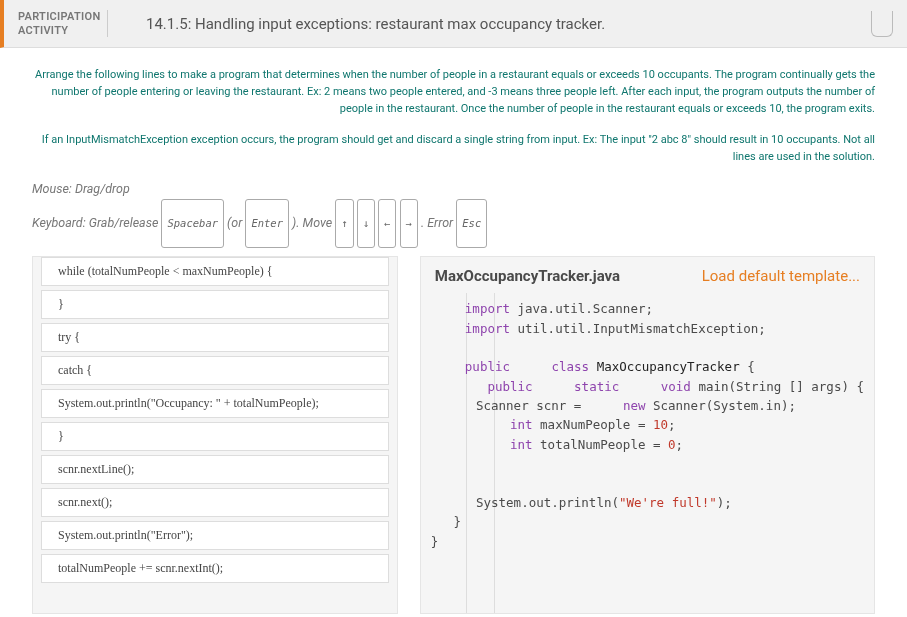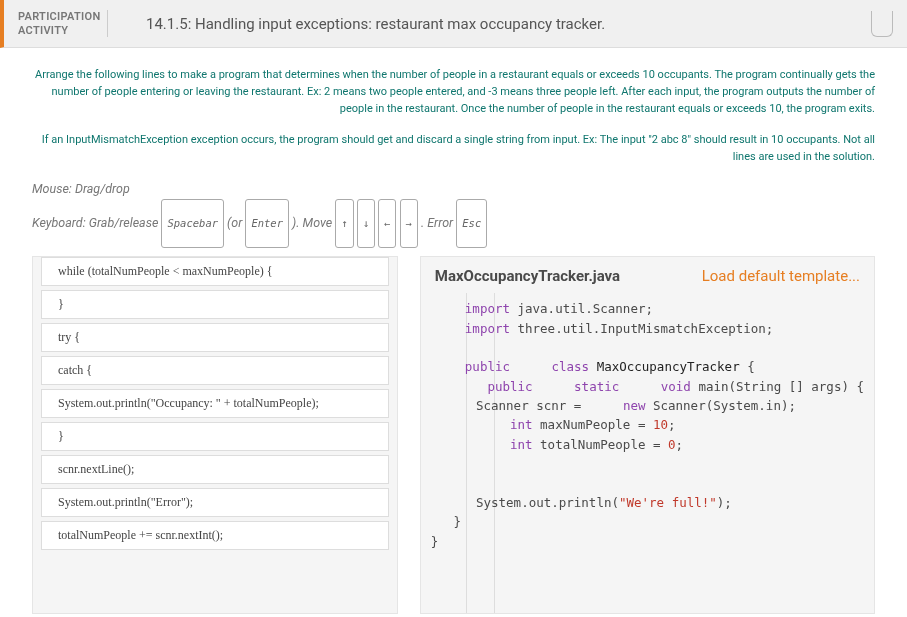--- a/index.html
+++ b/index.html
@@ -179,33 +179,34 @@
 
     <div class="panel">
       <div class="tiles">
         <div class="tile">while (totalNumPeople &lt; maxNumPeople) {</div>
         <div class="tile">}</div>
         <div class="tile">try {</div>
         <div class="tile">catch {</div>
         <div class="tile">System.out.println("Occupancy: " + totalNumPeople);</div>
         <div class="tile">}</div>
         <div class="tile">scnr.nextLine();</div>
+        <div class="tile">scnr.next();</div>
         <div class="tile">System.out.println("Error");</div>
         <div class="tile">totalNumPeople += scnr.nextInt();</div>
 
       </div>
     </div>
 
     <div class="panel">
       <div class="panel-header">
         <div class="panel-title">MaxOccupancyTracker.java</div>
         <div class="load-link">Load default template...</div>
       </div>
       <div class="code-area"><span class="kw">import</span><span> java.util.Scanner;</span>
-<span class="kw">import</span><span> three.util.InputMismatchException;</span>
+<span class="kw">import</span><span> util.util.InputMismatchException;</span>
 
 <span class="kw">public</span><span class="kw"> class</span><span class="cls"> MaxOccupancyTracker</span><span> {</span>
 <span class="kw">   public</span><span class="kw"> static</span><span class="kw"> void</span><span class="fn"> main</span><span>(String [] args) {</span>
 <span>      Scanner scnr = </span><span class="kw">new</span><span> Scanner(System.in);</span>
 <span class="kw">      int</span><span> maxNumPeople = </span><span class="num">10</span><span>;</span>
 <span class="kw">      int</span><span> totalNumPeople = </span><span class="num">0</span><span>;</span>
 
 
 <span>      System.out.println(</span><span class="str">"We're full!"</span><span>);</span>
 <span>   }</span>

